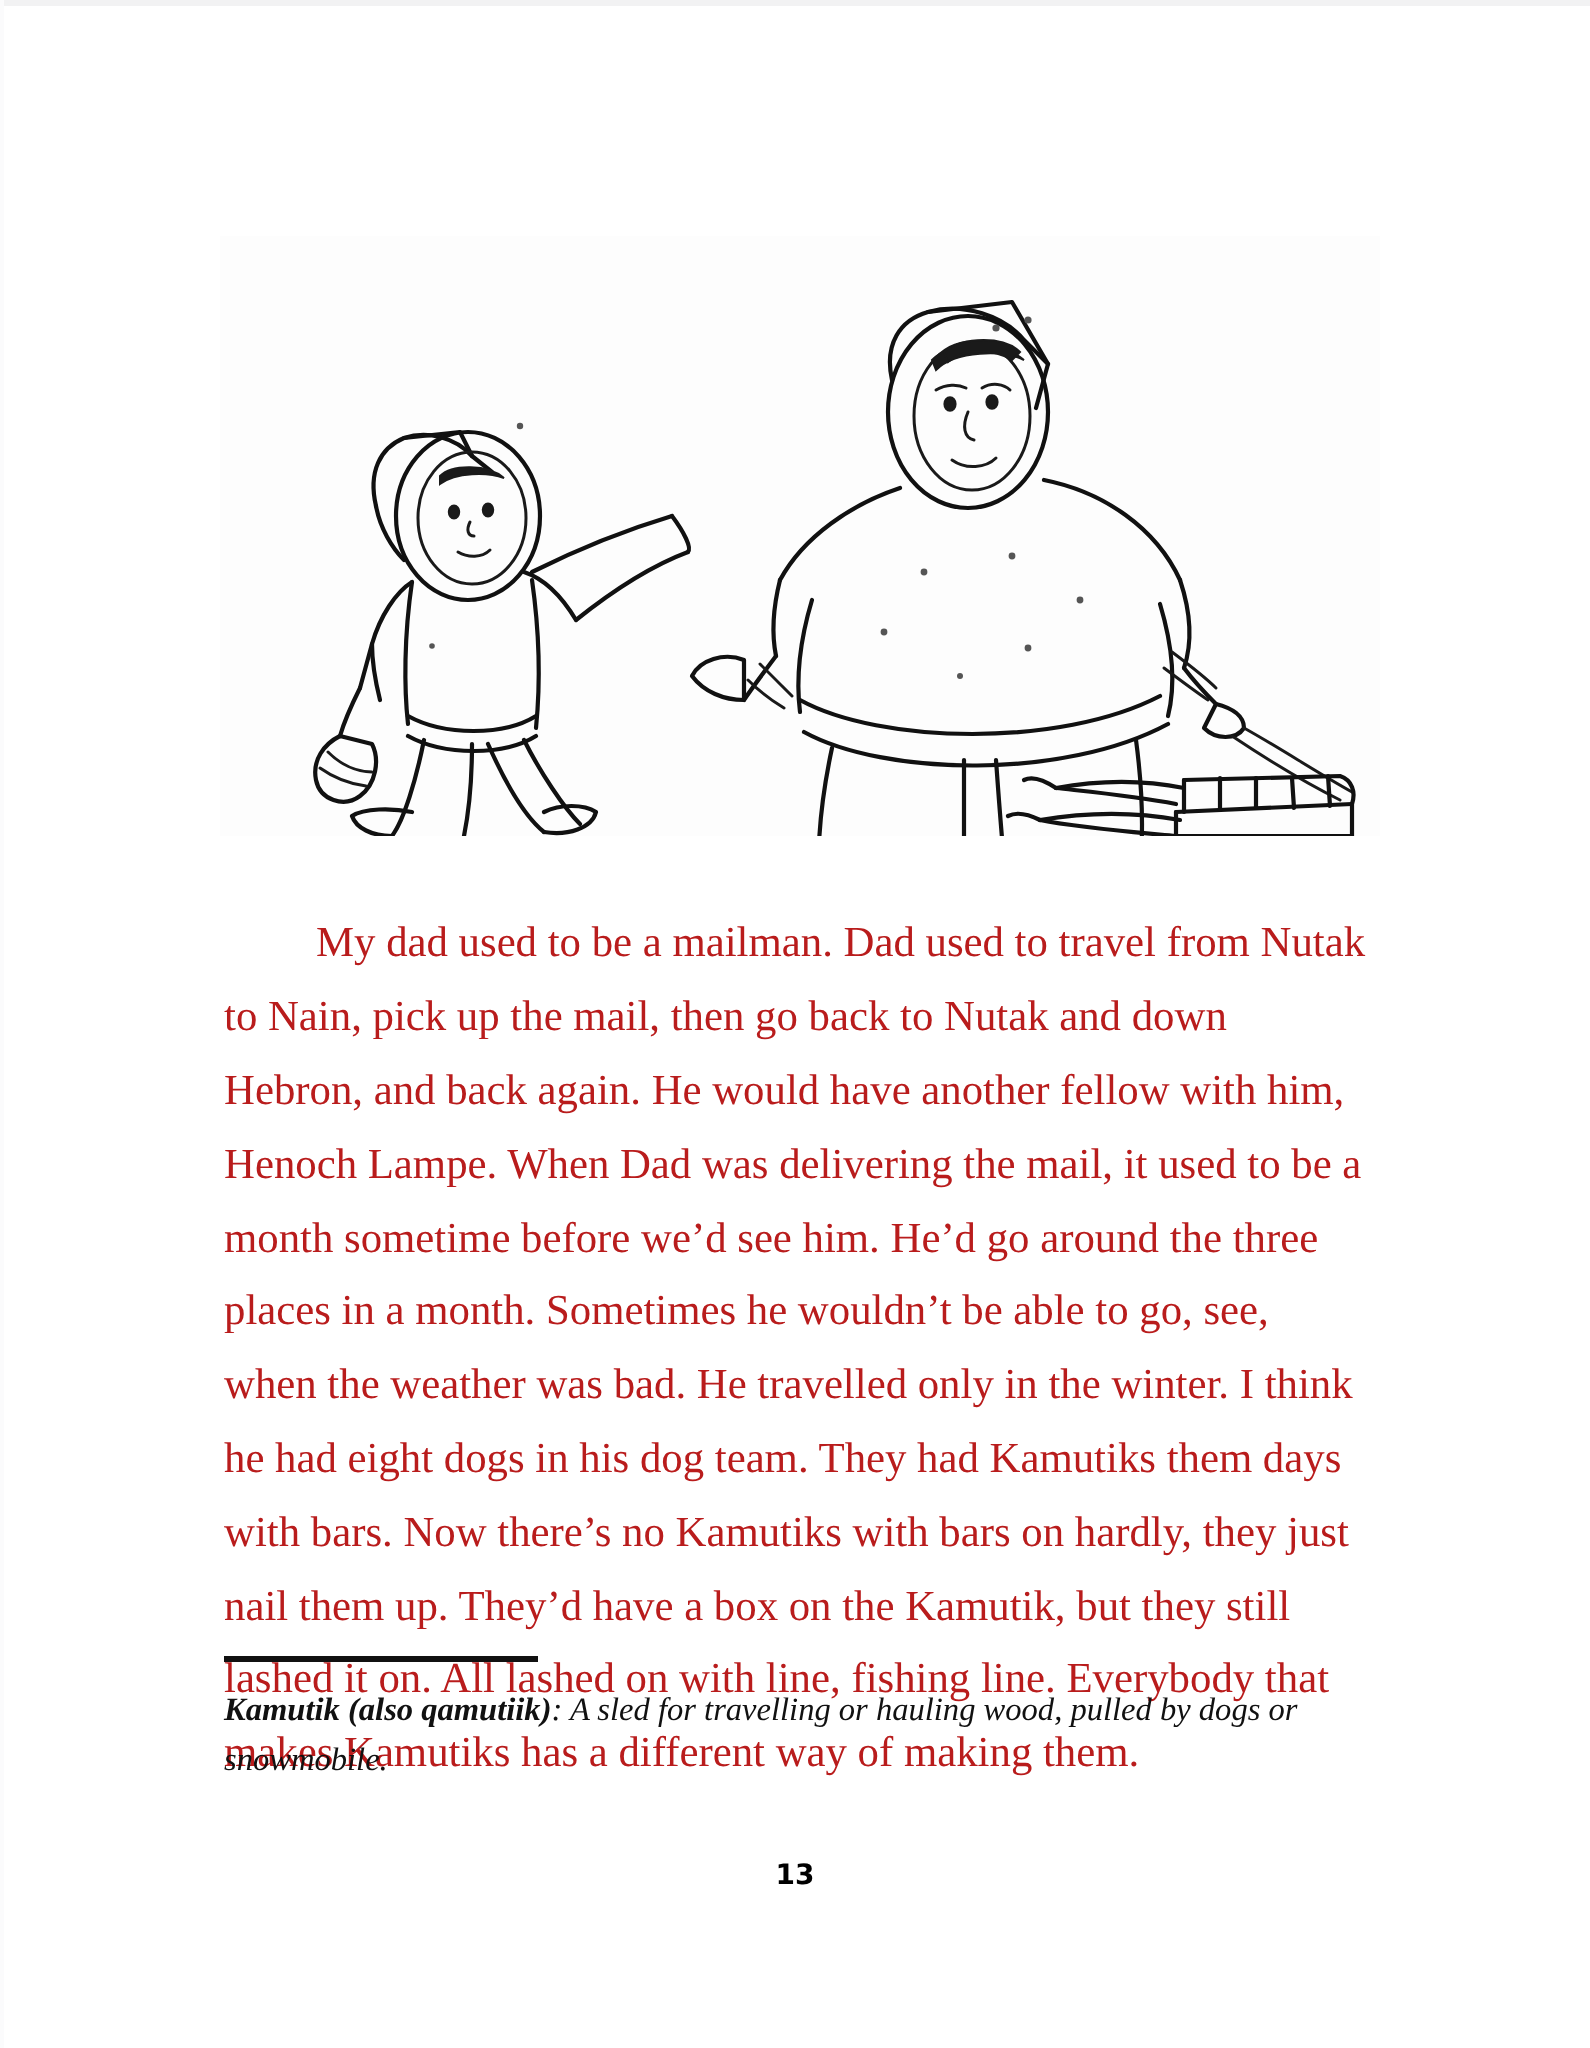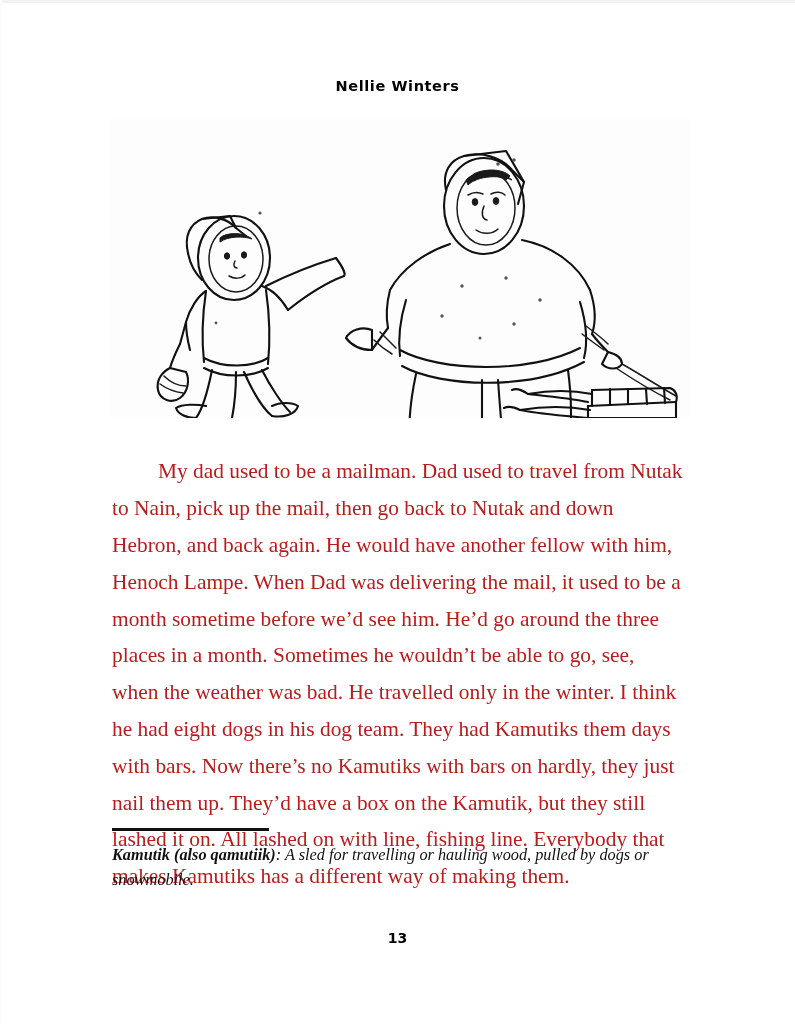--- a/index.html
+++ b/index.html
@@ -137,21 +137,20 @@
   }
 </style>
 </head>
 <body>
 
 <div class="page">
 
   <div class="scan-edge-top"></div>
   <div class="scan-edge-left"></div>
 
-  <div class="running-head">Nellie Winters</div>
 
   <div class="illustration">
     <svg viewBox="0 0 580 300" xmlns="http://www.w3.org/2000/svg" aria-hidden="true">
 
       <g>
 
         <path class="ink" d="M78 135 C74 118, 80 106, 92 101 C104 97, 118 101, 126 110 L136 118"></path>
         <path class="ink" d="M78 135 C80 146, 86 156, 92 162"></path>
         <path class="ink" d="M92 101 L120 98 L126 110"></path>
 

